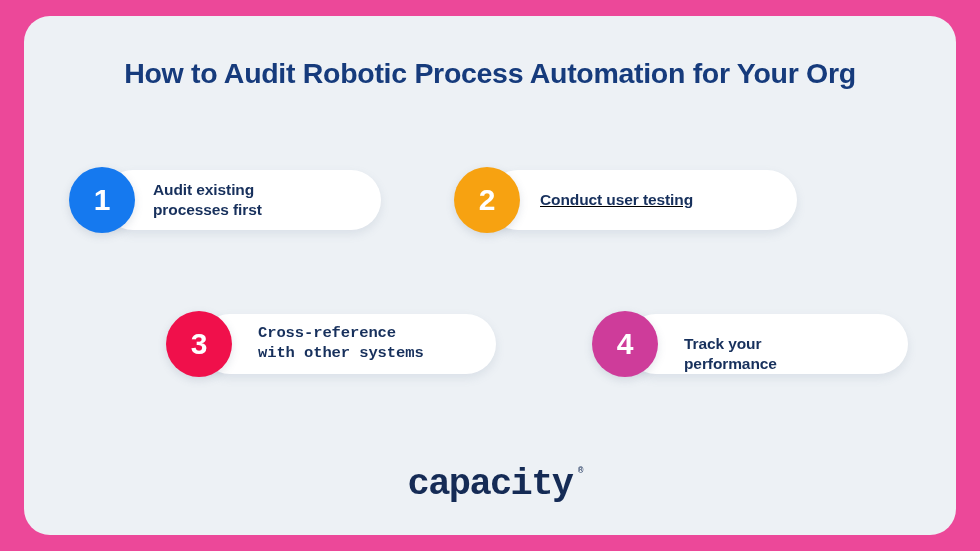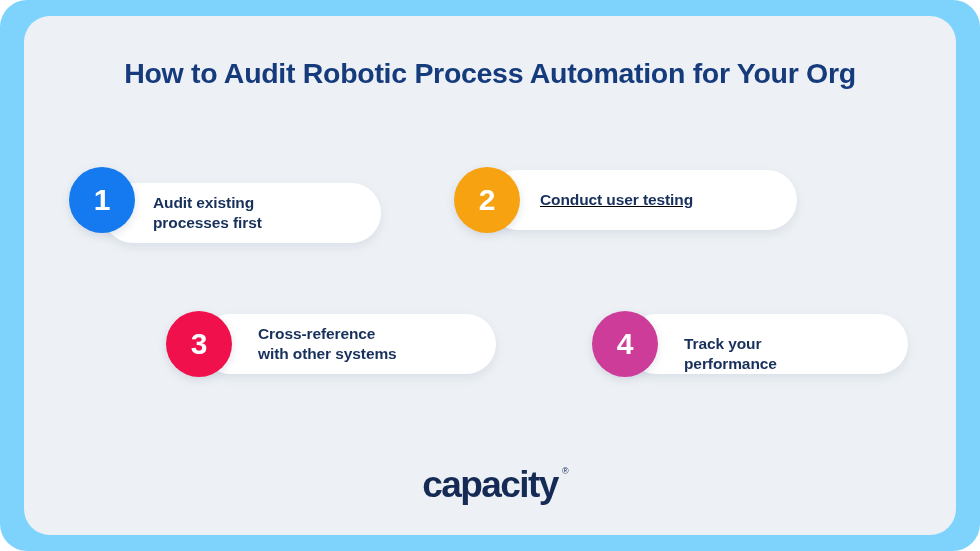--- a/index.html
+++ b/index.html
@@ -11,22 +11,21 @@
     height: 551px;
     background: #ffffff;
     font-family: "Liberation Sans", sans-serif;
     overflow: hidden;
   }
 
   .infographic {
     position: relative;
     width: 980px;
     height: 551px;
-    background: #7dd3fc;
-    border-radius: 27px;
+    background: #ec4899;
   }
 
   .panel {
     position: absolute;
     left: 24px;
     top: 16px;
     width: 932px;
     height: 519px;
     background: #edf1f5;
     border-radius: 26px;
@@ -84,47 +83,48 @@
     justify-content: center;
     color: #ffffff;
     font-size: 30px;
     font-weight: bold;
     line-height: 1;
     box-shadow: 0 3px 8px rgba(90, 105, 135, 0.18);
   }
 
   
   #step-1 { left: 69px;  top: 167px; width: 312px; }
-  #step-1 .step-card { width: 278px; padding-left: 50px; box-sizing: border-box; margin-top: 13px; }
+  #step-1 .step-card { width: 278px; padding-left: 50px; box-sizing: border-box; }
 
   #step-2 { left: 454px; top: 167px; width: 343px; }
   #step-2 .step-card { width: 309px; padding-left: 52px; box-sizing: border-box; text-decoration: underline; }
 
   #step-3 { left: 166px; top: 311px; width: 330px; }
-  #step-3 .step-card { width: 296px; padding-left: 58px; box-sizing: border-box; }
+  #step-3 .step-card { width: 296px; padding-left: 58px; box-sizing: border-box; font-family: Liberation Mono, monospace; }
 
   #step-4 { left: 592px; top: 311px; width: 316px; }
   #step-4 .step-card { width: 282px; padding-left: 58px; box-sizing: border-box; align-items: flex-end; }
 
   
   .logo {
     position: absolute;
     left: 0;
     top: 466px;
     width: 980px;
     text-align: center;
   }
   .logo-wordmark {
     display: inline-block;
     position: relative;
     font-size: 37px;
     font-weight: bold;
     color: #152b55;
     letter-spacing: -1.6px;
     line-height: 1;
+    font-family: Liberation Mono, monospace;
   }
   .logo-tm {
     position: absolute;
     top: 1px;
     right: -11px;
     font-size: 9px;
     font-weight: normal;
     letter-spacing: 0;
     color: #152b55;
   }

